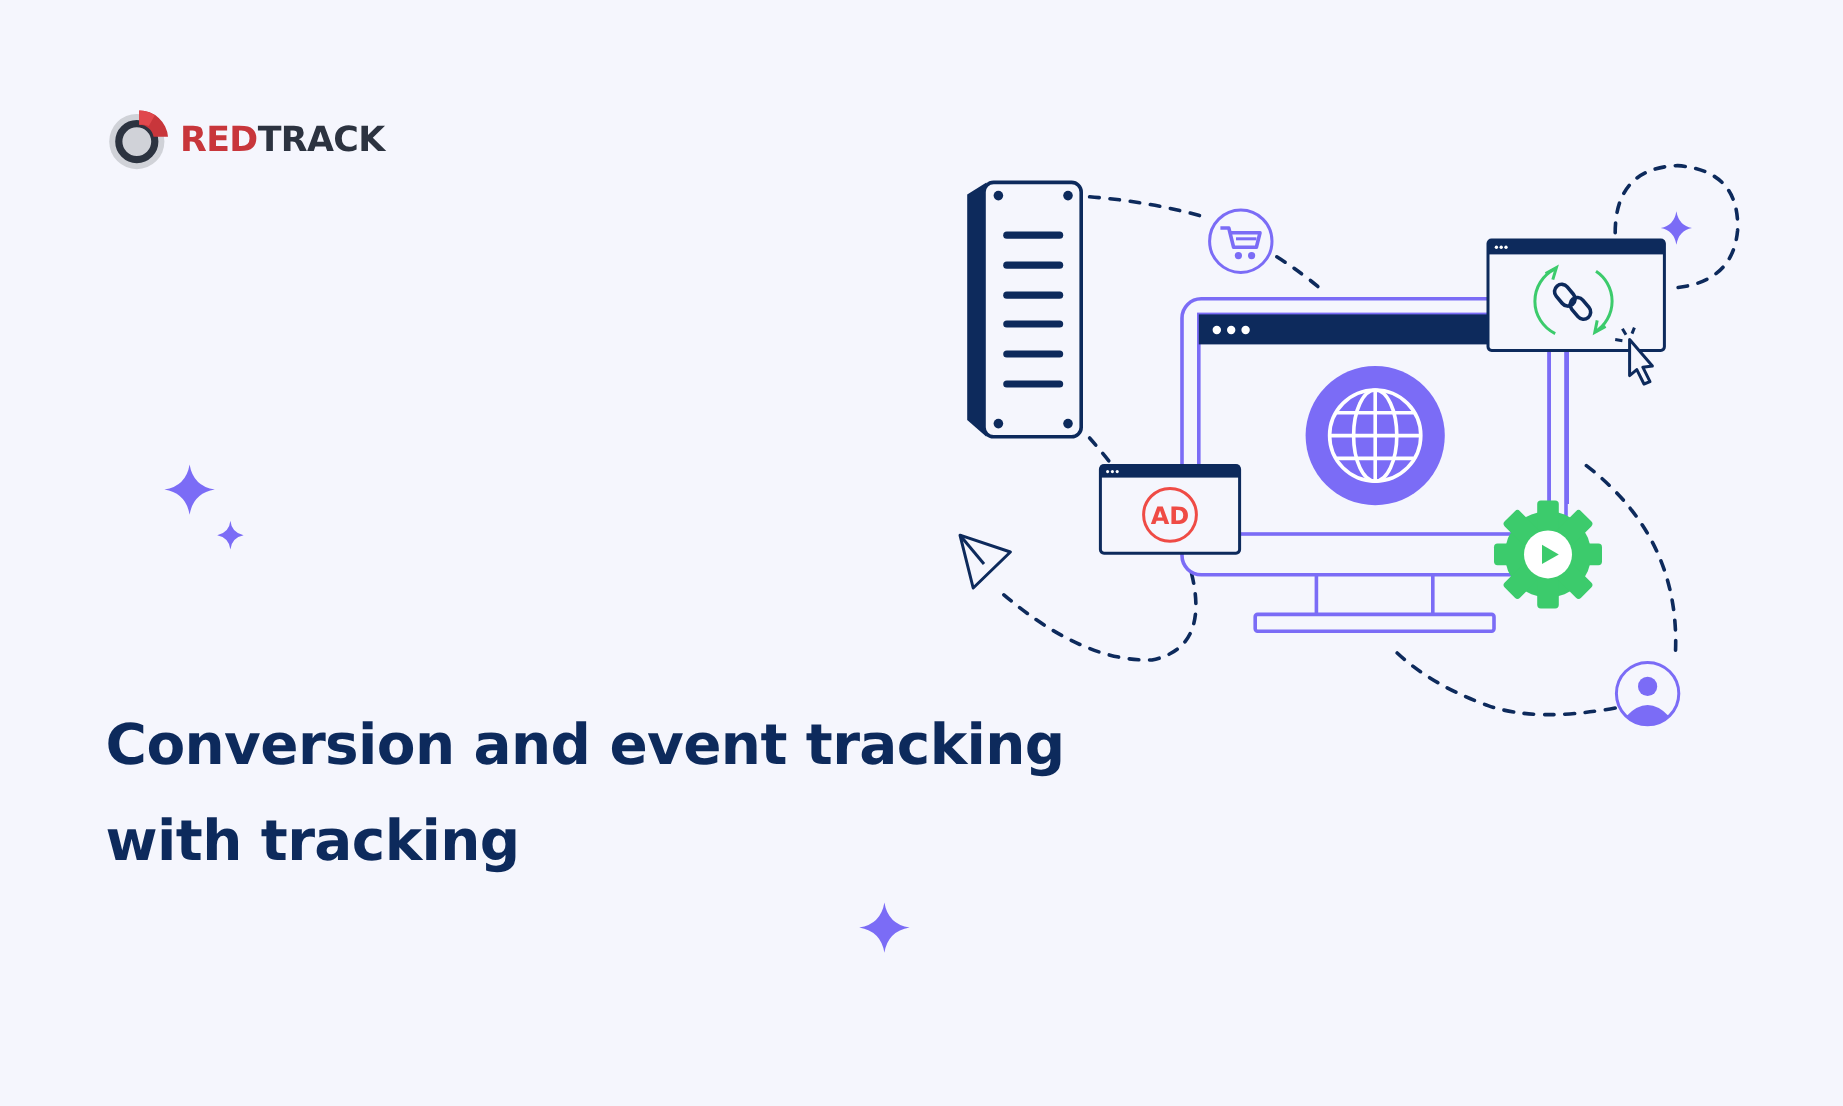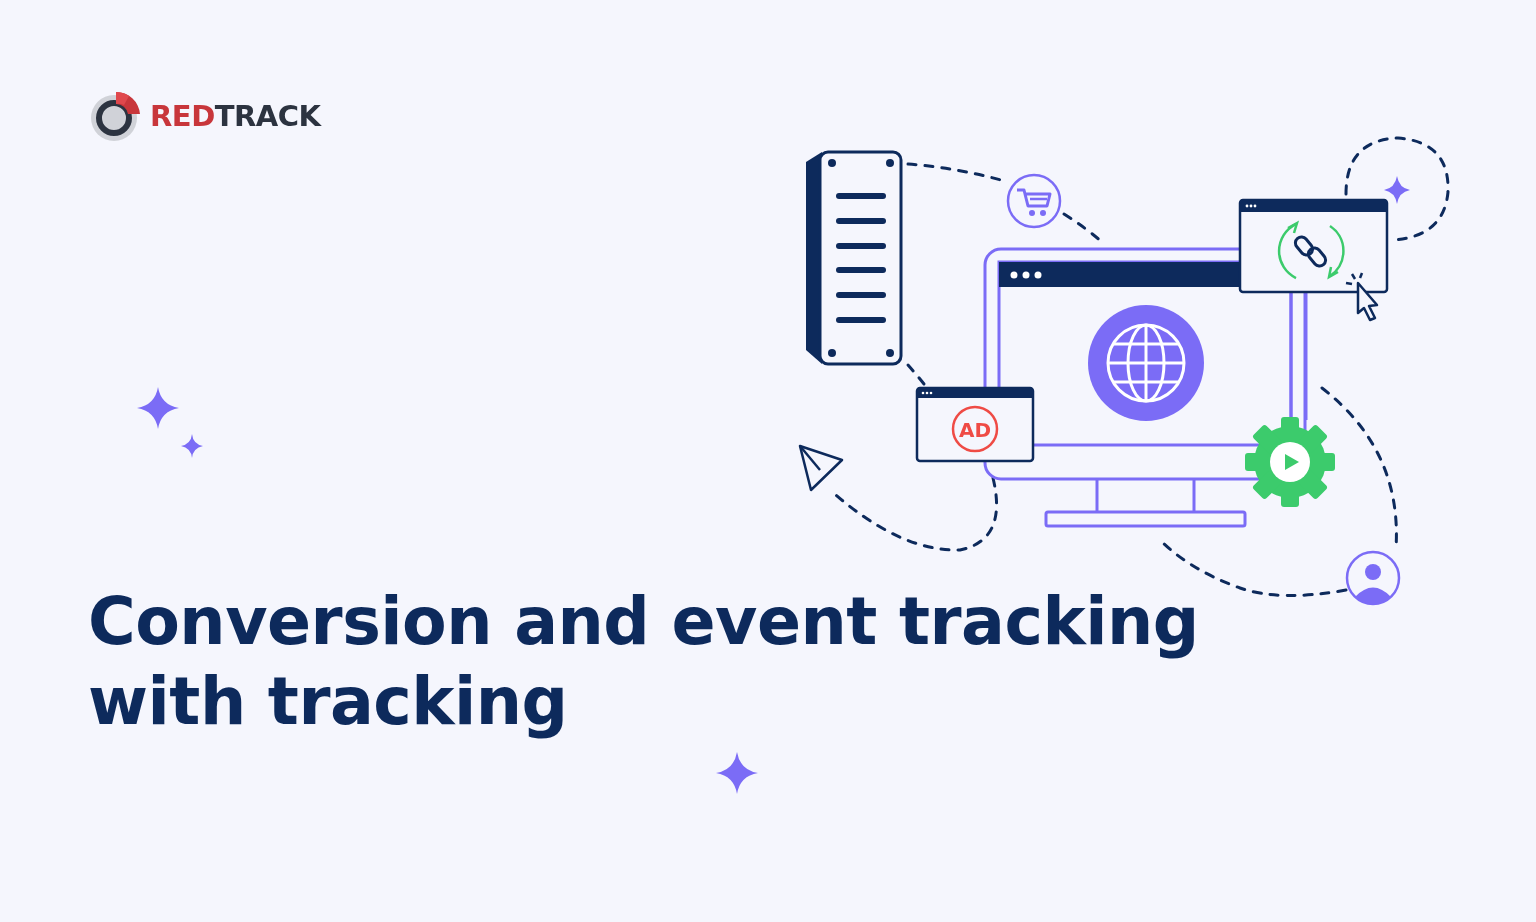--- a/index.html
+++ b/index.html
@@ -2,21 +2,21 @@
 <html><head>
 <meta charset="utf-8">
 <style>
   html, body { margin:0; padding:0; }
   body { width:1536px; height:922px; background:#f5f6fd; position:relative; overflow:hidden; font-family:"DejaVu Sans", sans-serif; }
   .logo { position:absolute; left:88px; top:88px; display:flex; align-items:center; }
   .logo-mark { width:56px; height:56px; }
   .logo-text { margin-left:6px; font-family:"DejaVu Sans", sans-serif; font-weight:bold; font-size:29px; letter-spacing:-0.5px;text-align:center; }
   .logo-red { color:#c8363b; }
   .logo-dark { color:#2c3340; }
-  .headline { position:absolute; left:88px; top:582px; color:#0d2a5c; font-family:"DejaVu Sans", sans-serif; font-weight:bold; font-size:65px; line-height:80px; letter-spacing:-0.5px; margin:0; }
+  .headline { position:absolute; left:88px; top:582px; color:#0d2a5c; font-family:"DejaVu Sans", sans-serif; font-weight:bold; font-size:47px; line-height:80px; letter-spacing:-0.5px; margin:0; }
   .headline span { display:block; }
   .illus { position:absolute; left:0; top:0; width:1536px; height:922px; pointer-events:none; }
 </style>
 </head>
 <body>
 
 <div class="logo" data-interactable="false">
   <svg class="logo-mark" data-interactable="false" viewBox="0 0 56 56">
     <circle cx="26" cy="30" r="23" fill="#d0d2d8"></circle>
     <circle cx="26" cy="30" r="15" fill="none" stroke="#2c3340" stroke-width="6"></circle>

